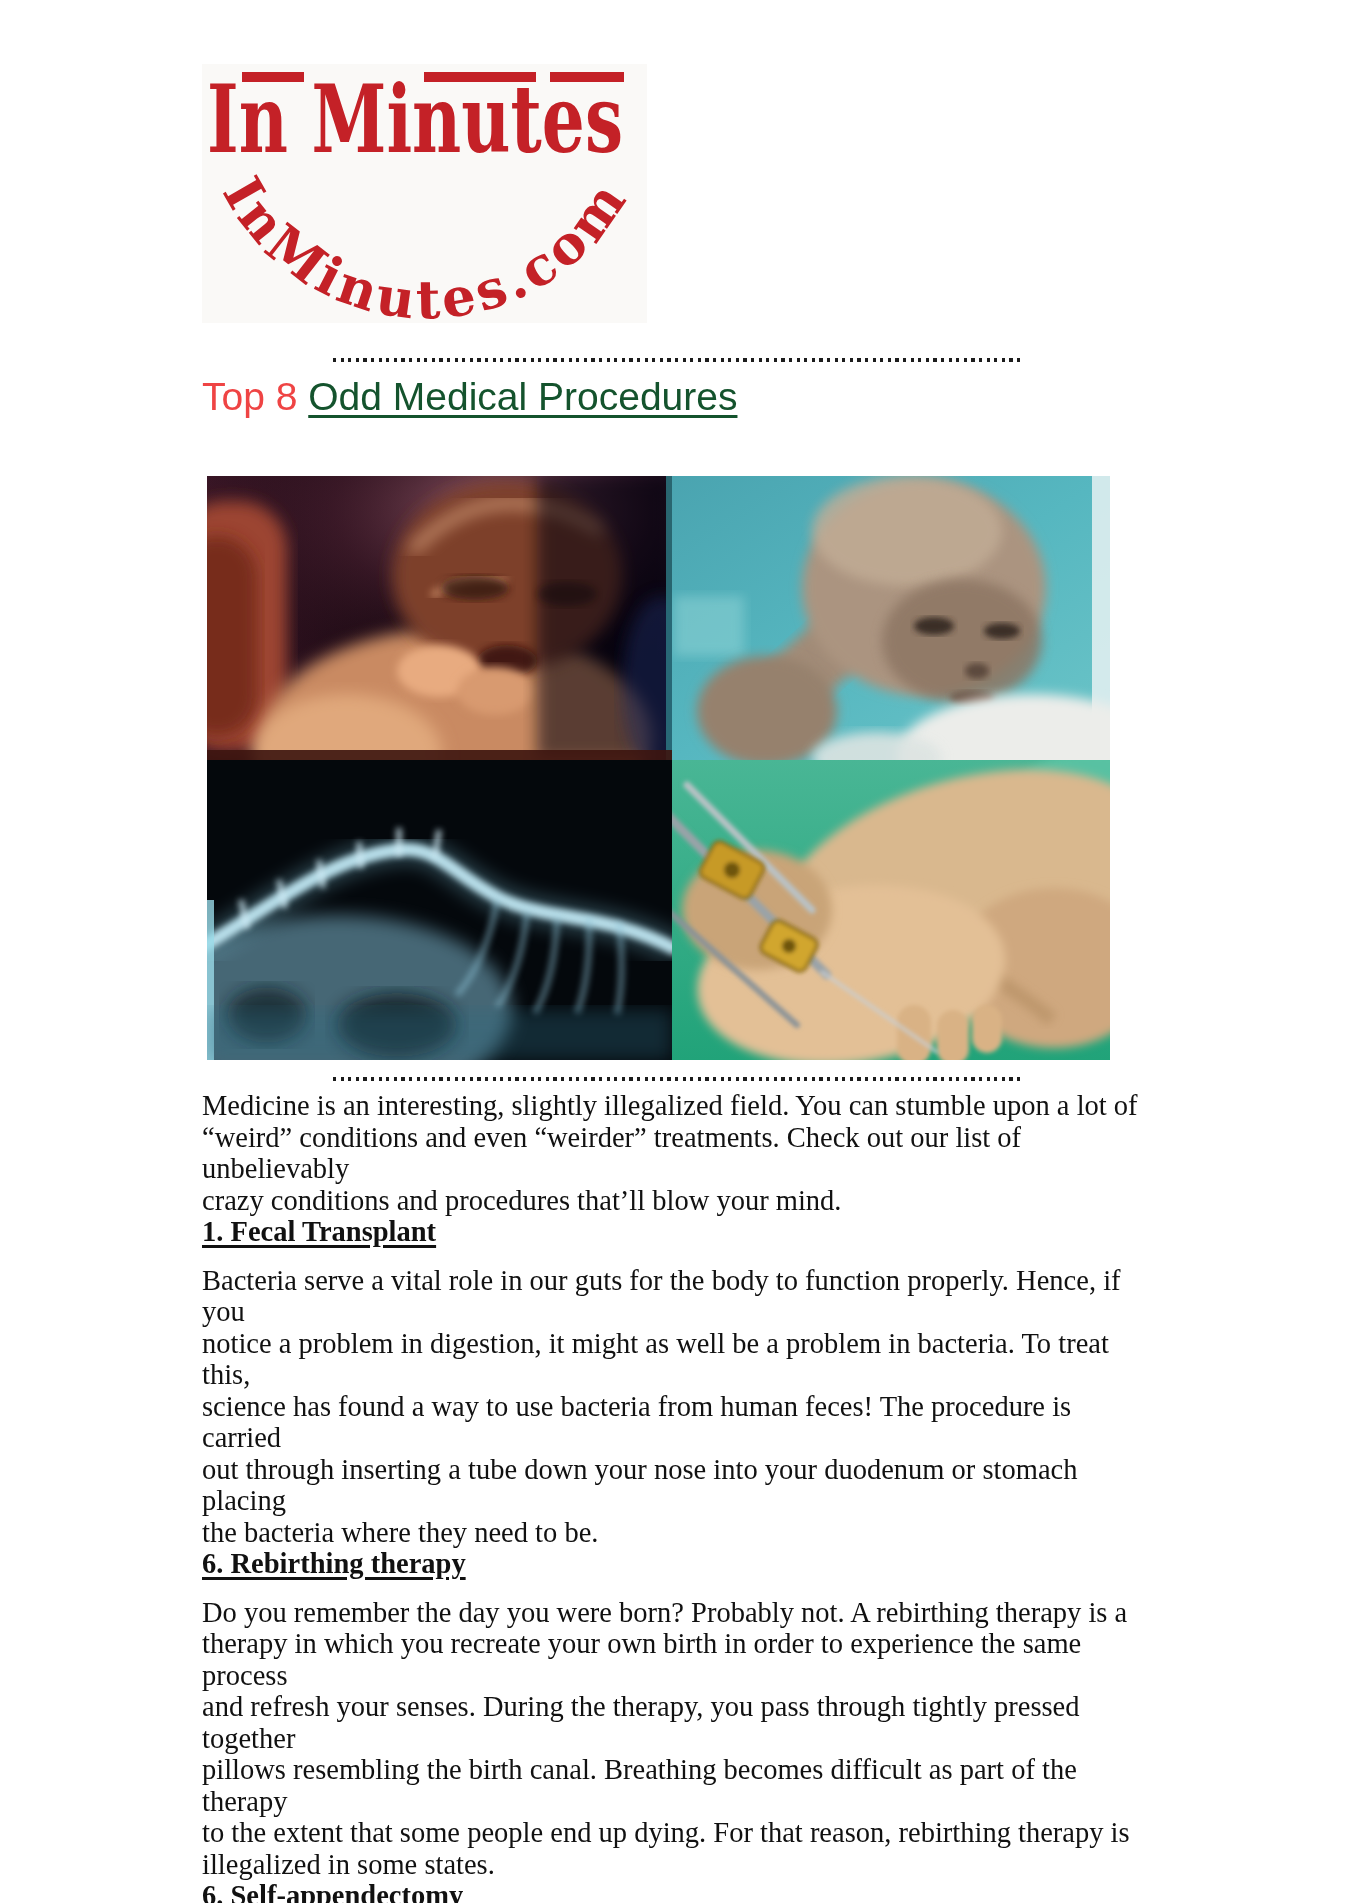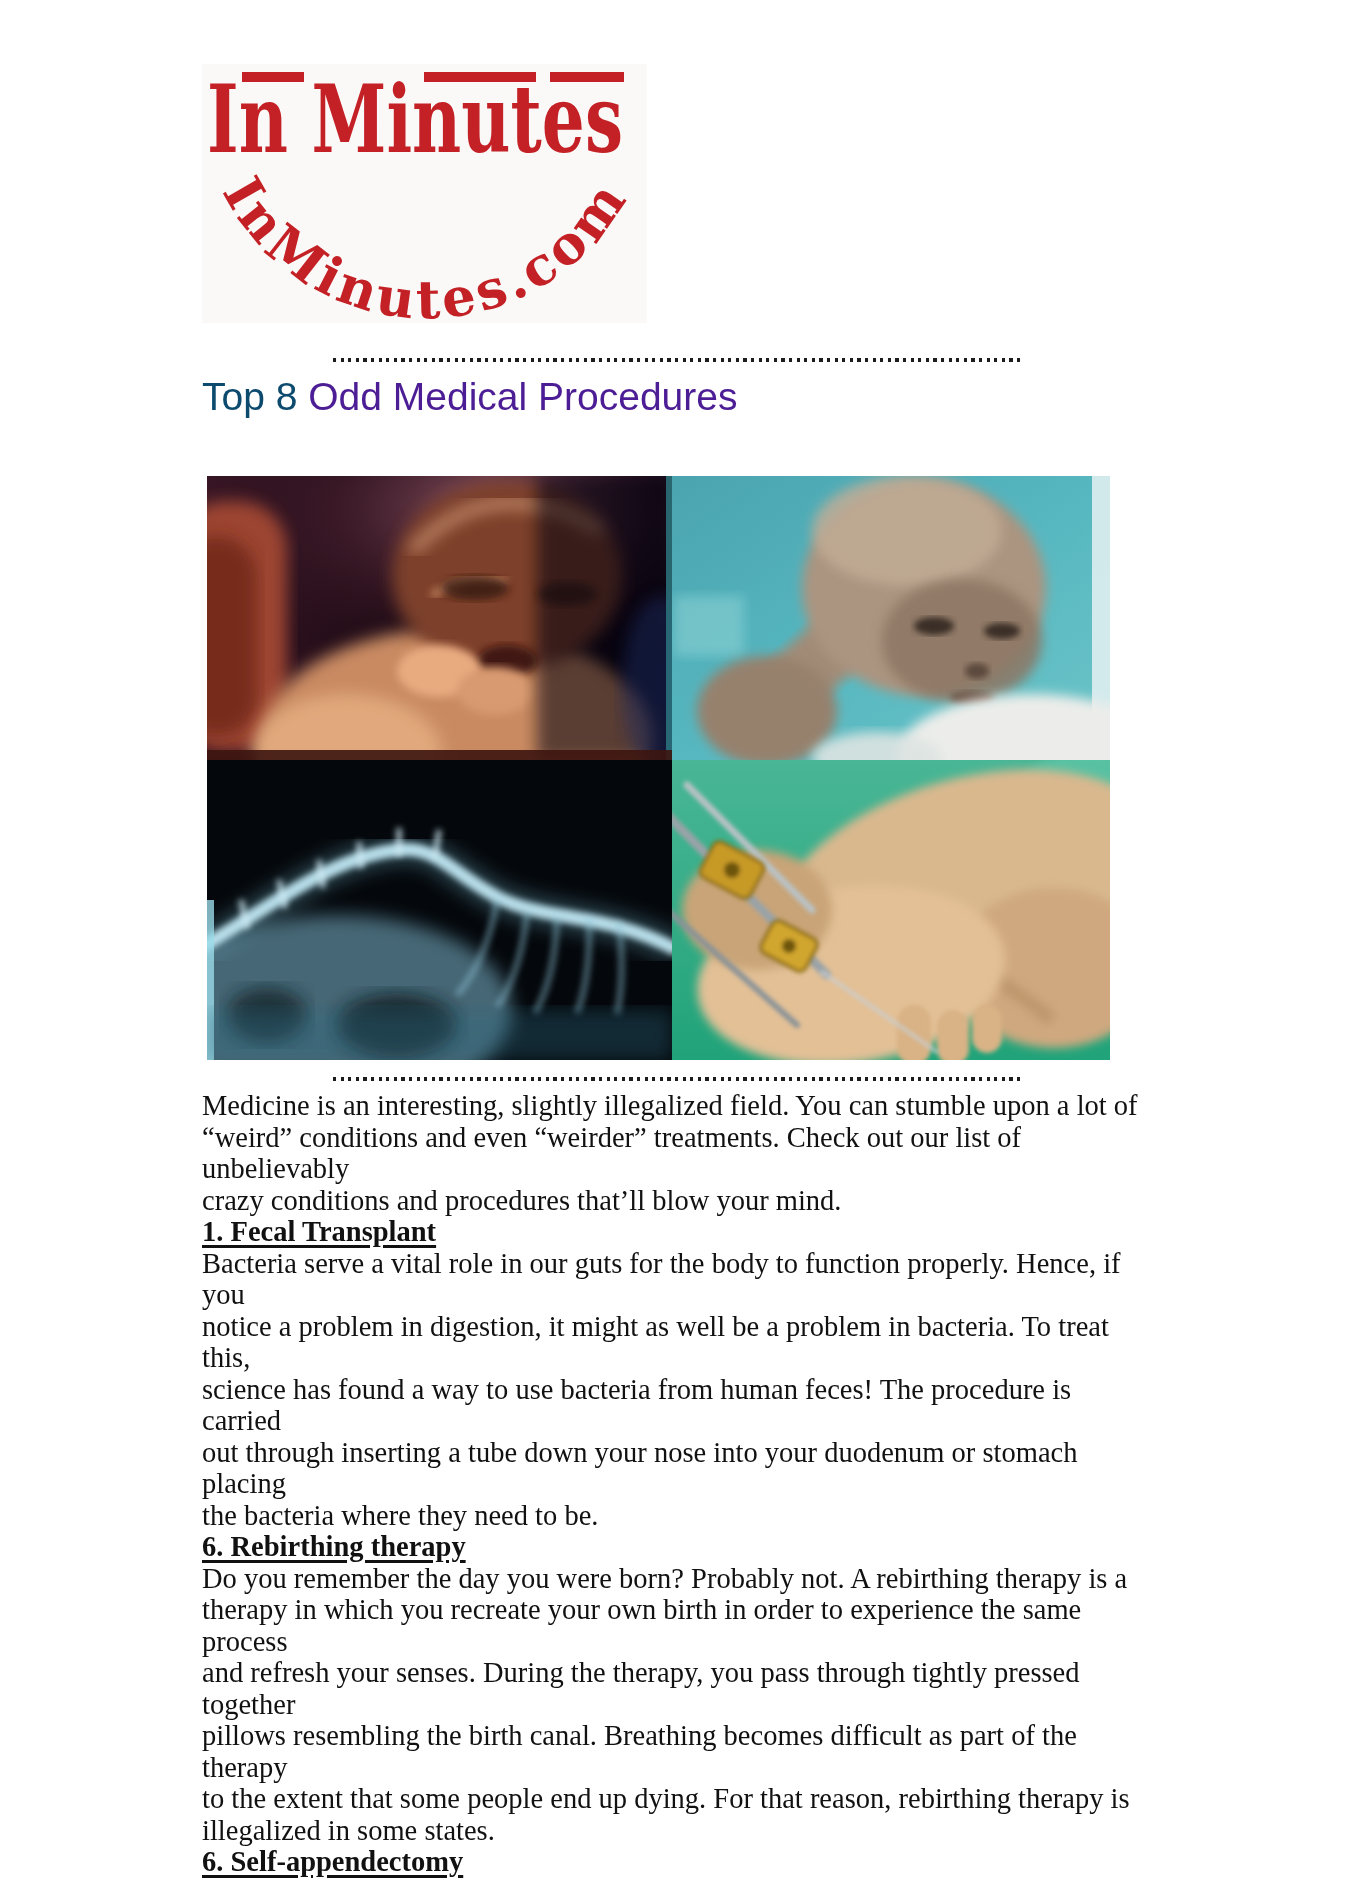--- a/index.html
+++ b/index.html
@@ -10,37 +10,37 @@
   .logo-box{left:202px;top:64px;width:445px;height:259px;background:#faf9f7;}
   .logo-box svg{display:block;}
 
   
   .dotted{height:4px;background:repeating-linear-gradient(90deg,#1c1c1c 0 3.2px,transparent 3.2px 7.6px);}
   .dotted-1{left:333px;top:358px;width:687px;}
   .dotted-2{left:333px;top:1077px;width:687px;}
 
   
   .page-title{left:202px;top:374px;font-family:"Liberation Sans",sans-serif;font-size:39px;line-height:46px;white-space:nowrap;}
-  .title-prefix{color:#0c4a6e;}
-  .title-link{color:#4c1d95;text-decoration-thickness:3px;text-underline-offset:5px;cursor:pointer;}
+  .title-prefix{color:#ef4444;}
+  .title-link{color:#14532d;text-decoration:underline;text-decoration-thickness:3px;text-underline-offset:5px;cursor:pointer;}
 
   
   .photo-grid{left:207px;top:476px;width:903px;height:584px;background:#000;}
   .photo{position:absolute;overflow:hidden;}
   .photo svg{display:block;width:100%;height:100%;}
   .ph-fetus{left:0;top:0;width:465px;height:284px;}
   .ph-child{left:465px;top:0;width:438px;height:284px;}
   .ph-xray{left:0;top:284px;width:465px;height:300px;}
   .ph-foot{left:465px;top:284px;width:438px;height:300px;}
 
   
   .text-col{left:202px;top:1090px;width:945px;font-size:28.5px;line-height:31.5px;}
   .text-col p{margin:0;white-space:pre-line;}
   .sec-heading{margin:36px 0 0 0;font-weight:bold;text-decoration:underline;text-decoration-thickness:2.5px;text-underline-offset:4px;white-space:pre-line;}
-  .sec-heading + p{margin-top:0;}
+  .sec-heading + p{margin-top:17px;}
   .h7{margin-top:33px;}
   .h6{margin-top:32px;}
 </style>
 </head>
 <body>
 
 <div class="abs logo-box">
   <svg width="445" height="259" viewBox="0 0 445 259">
 
     <rect x="40" y="8" width="62" height="10" fill="#c42127"></rect>

